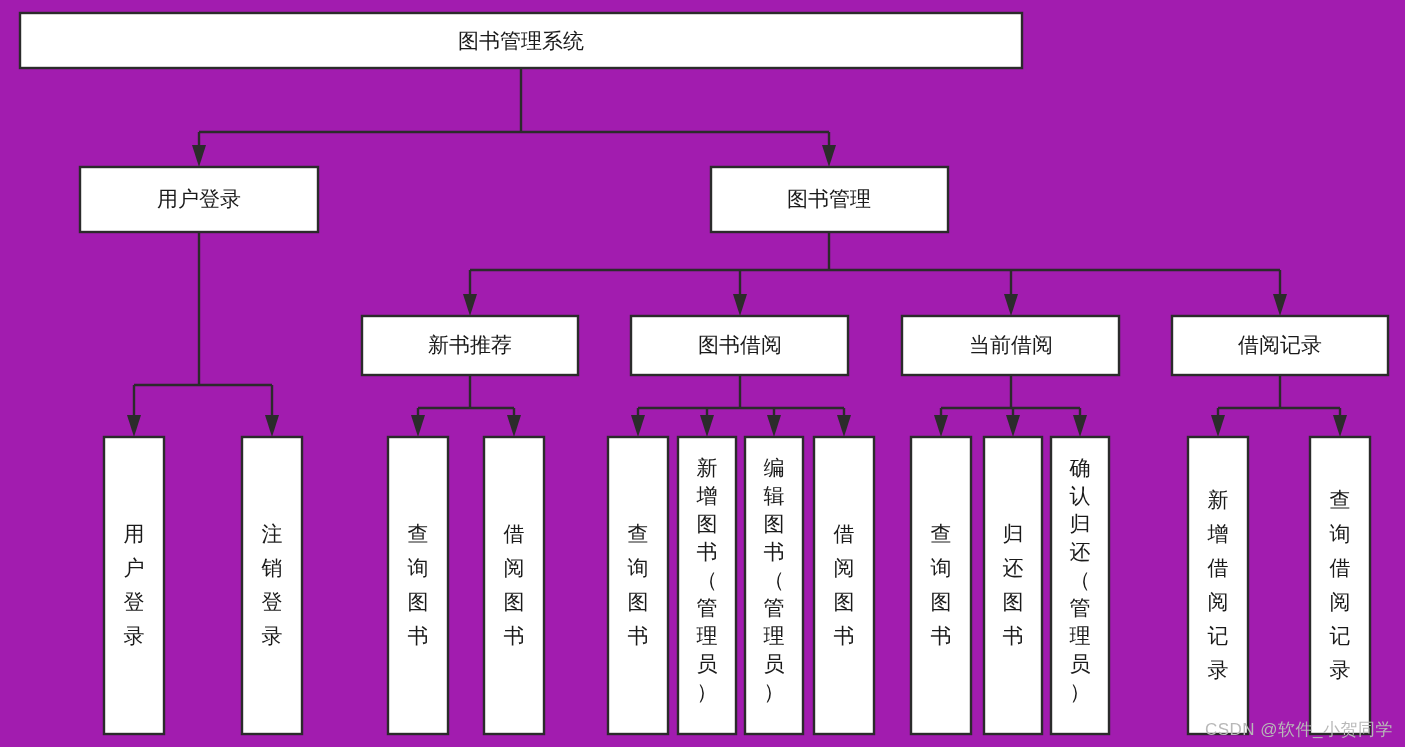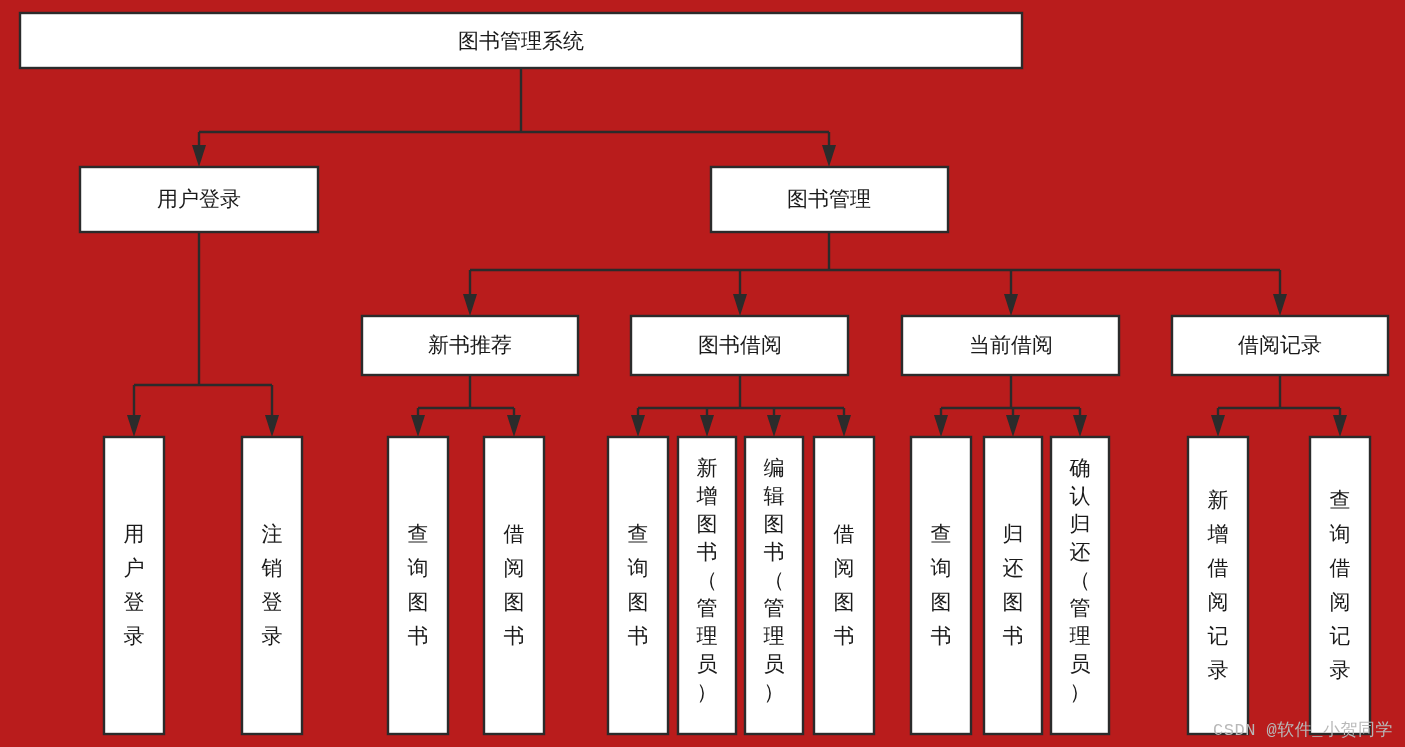--- a/index.html
+++ b/index.html
@@ -1,36 +1,36 @@
 <!DOCTYPE html>
 <html><head>
 <meta charset="utf-8">
 <style>
   html,body{margin:0;padding:0;background:#ffffff;}
   body{
     font-family:"DejaVu Sans","Liberation Sans",sans-serif;
     width:1405px;height:747px;overflow:hidden;
   }
-  #stage{position:relative;width:1405px;height:747px;background:#b91c1c;}
+  #stage{position:relative;width:1405px;height:747px;background:#a21caf;}
   svg#diagram{position:absolute;left:0;top:0;width:1405px;height:747px;display:block;}
   .node-box{fill:#ffffff;stroke:#2b2b2b;stroke-width:2.4;}
   .connector{stroke:#2b2b2b;stroke-width:2.4;fill:none;stroke-linecap:butt;}
   .arrow-head{fill:#2b2b2b;stroke:none;}
   .node-label{
     font-family:"DejaVu Sans","Liberation Sans",sans-serif;
     fill:#1a1a1a;
     text-anchor:middle;
     dominant-baseline:middle;
   }
   .label-h{font-size:21px;}
   .label-v{font-size:21px;}
   .watermark{
     position:absolute;
     right:12px;bottom:6px;
-    font-family:Liberation Mono, monospace;
+    font-family:Liberation Sans, sans-serif;
     font-size:17px;
     color:#b8b8b8;
     letter-spacing:.5px;
     white-space:nowrap;
     user-select:none;
   }
 </style>
 </head>
 <body>
 

